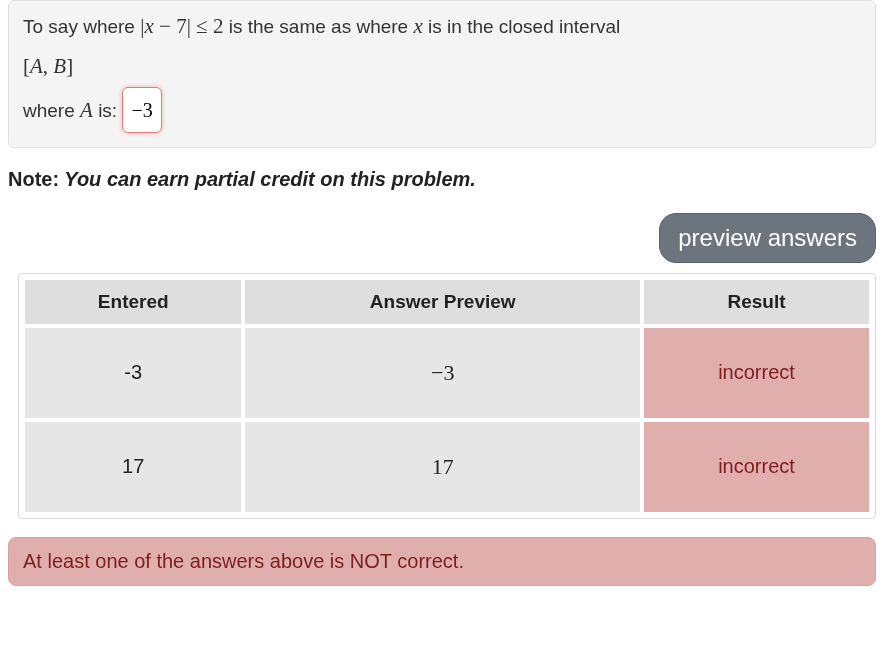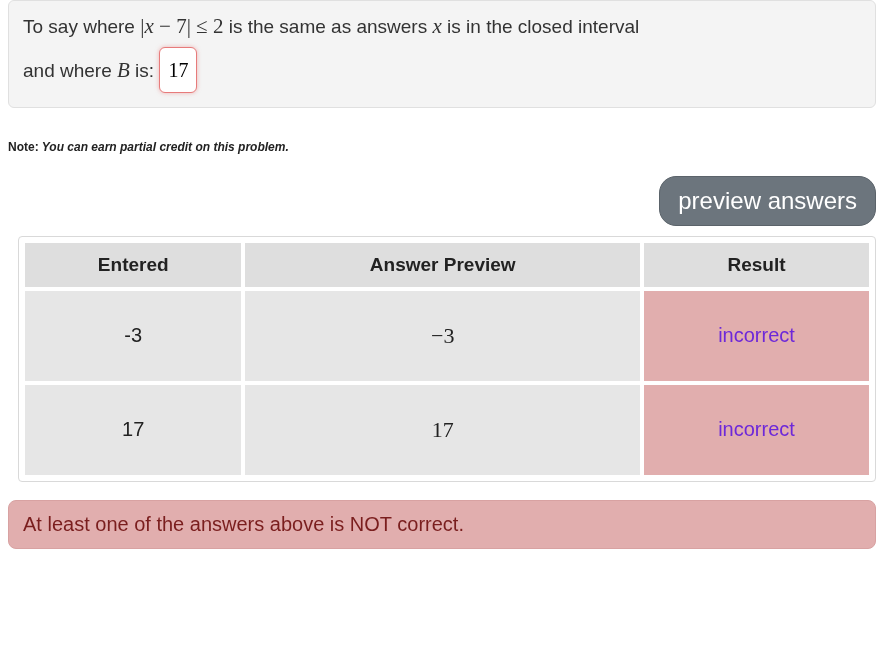--- a/index.html
+++ b/index.html
@@ -46,22 +46,22 @@
     border: 1.5px solid #e77b7b;
     border-radius: 6px;
     background: #fff;
     font-family: "Times New Roman", Georgia, serif;
     font-size: 20px;
     text-align: center;
     box-shadow: 0 0 4px rgba(231,123,123,0.55);
     color: #000;
   }
   .note-line {
-    margin: 32px 0 22px 8px;
-    font-size: 12px;
+    margin: 20px 0 22px 8px;
+    font-size: 20px;
   }
   .note-label { font-weight: 700; }
   .note-text { font-style: italic; font-weight: 700; }
   .button-row {
     display: flex;
     justify-content: flex-end;
     padding: 0 8px 10px 8px;
   }
   .preview-btn {
     background: #6c757d;
@@ -99,21 +99,21 @@
   table.results td {
     background: #e6e6e6;
     height: 94px;
     font-size: 20px;
   }
   .col-entered { width: 26%; }
   .col-preview { width: 47%; }
   .col-result  { width: 27%; }
   td.result-cell {
     background: #e1aeae !important;
-    color: #6d28d9;
+    color: #7f1d1d;
     font-size: 20px;
   }
   .preview-math {
     font-family: "Times New Roman", Georgia, serif;
     font-size: 22px;
   }
   .error-banner {
     margin: 4px 8px 8px 8px;
     background: #e1aeae;
     border: 1px solid #d8a2a2;
@@ -121,25 +121,28 @@
     padding: 12px 14px;
     color: #7a1e1e;
     font-size: 20px;
   }
 </style>
 </head>
 <body>
 
 <div class="problem-box">
   <div class="problem-line">
-    <span>To say where </span><span class="math-inline"><span class="math-up">|</span><span class="math-var">x</span><span class="math-up"> − </span><span class="math-up">7</span><span class="math-up">|</span><span class="math-up"> ≤ </span><span class="math-up">2</span></span><span> is the same as answers </span><span class="math-var">x</span><span> is in the closed interval</span>
+    <span>To say where </span><span class="math-inline"><span class="math-up">|</span><span class="math-var">x</span><span class="math-up"> − </span><span class="math-up">7</span><span class="math-up">|</span><span class="math-up"> ≤ </span><span class="math-up">2</span></span><span> is the same as where </span><span class="math-var">x</span><span> is in the closed interval</span>
   </div>
   <div class="problem-line">
-    <span>and where </span><span class="math-var">B</span><span> is:</span>
-    <span class="answer-input">17</span>
+    <span class="math-inline"><span class="math-up">[</span><span class="math-var">A</span><span class="math-up">, </span><span class="math-var">B</span><span class="math-up">]</span></span>
+  </div>
+  <div class="problem-line">
+    <span>where </span><span class="math-var">A</span><span> is:</span>
+    <span class="answer-input">−3</span>
   </div>
 </div>
 
 <div class="note-line">
   <span class="note-label">Note:</span><span class="note-text"> You can earn partial credit on this problem.</span>
 </div>
 
 <div class="button-row">
   <button class="preview-btn">preview answers</button>
 </div>

